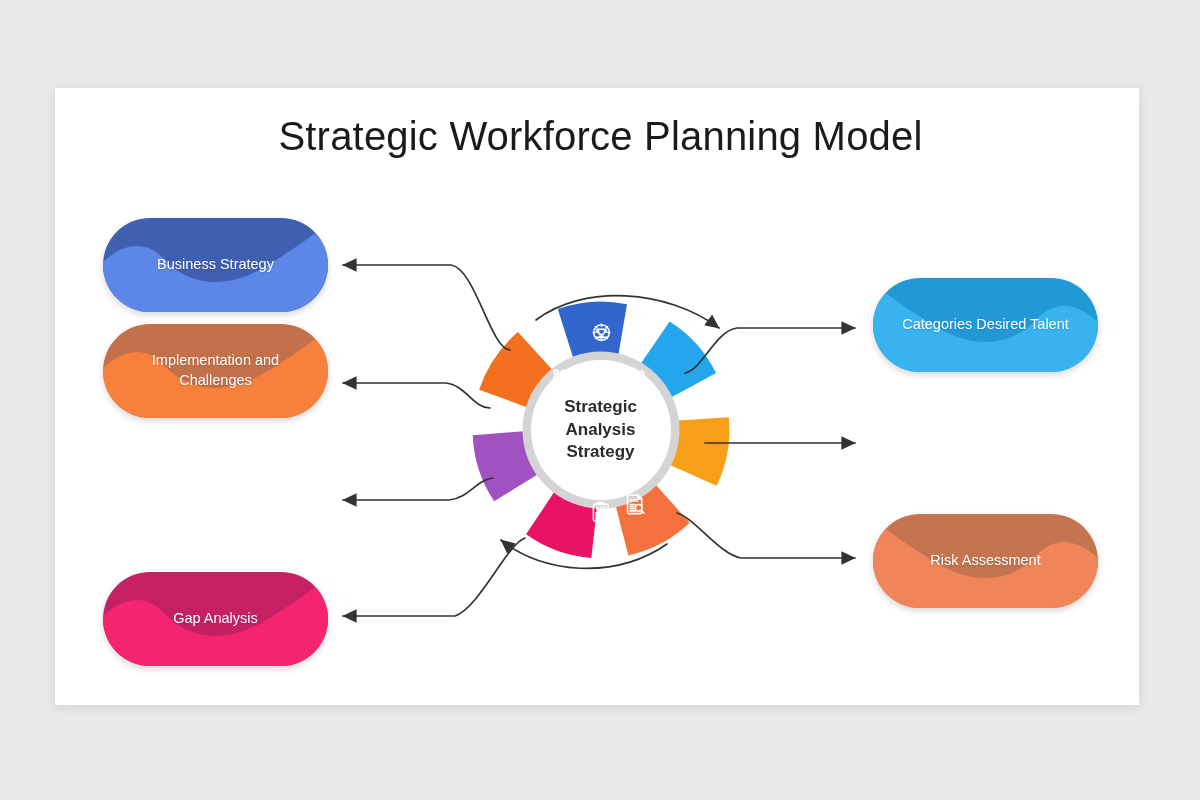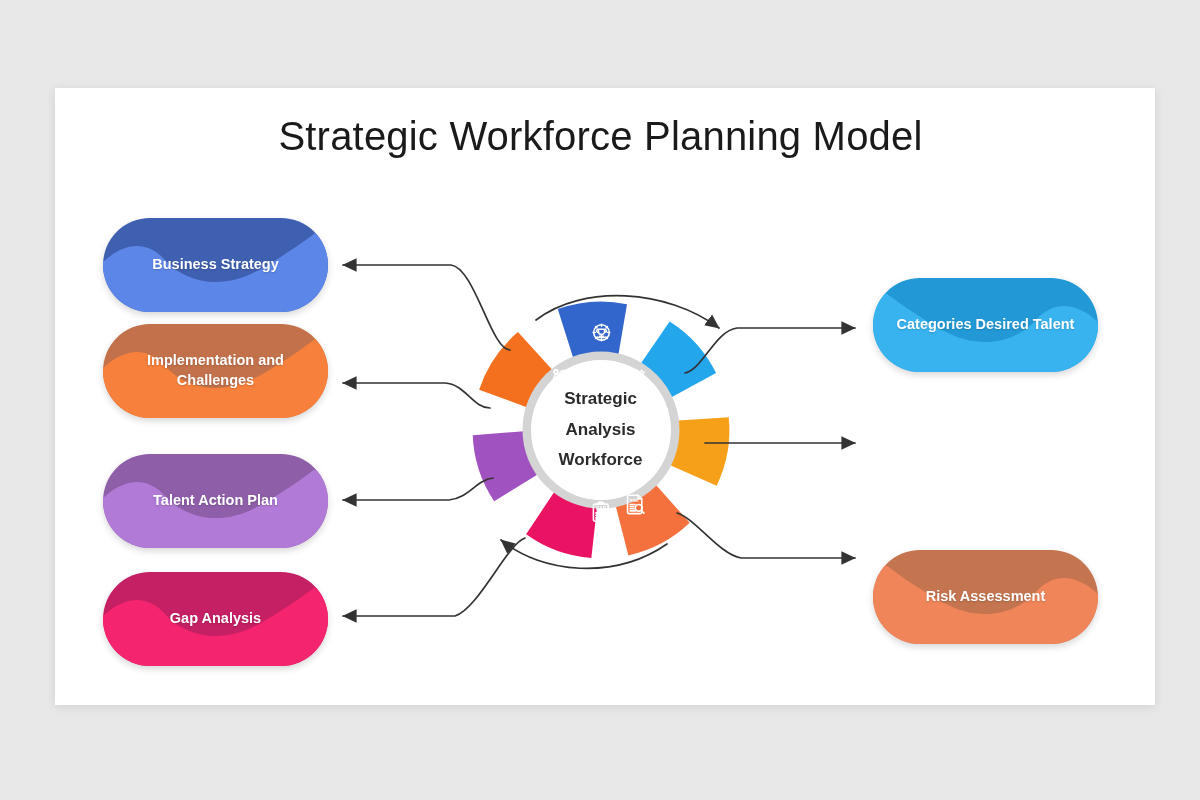--- a/index.html
+++ b/index.html
@@ -9,21 +9,20 @@
     font-family:"Liberation Sans",sans-serif;
     overflow:hidden;
     position:relative;
   }
   .slide{
     position:absolute;
     left:55px;top:88px;
     width:1084px;height:617px;
     background:#ffffff;
     box-shadow:0 2px 10px rgba(0,0,0,0.10);
-    padding-left:16px;
   }
   .page-title{
     position:absolute;left:0;top:26px;width:1091px;
     text-align:center;
     font-size:40px;font-weight:400;color:#1a1a1a;
     letter-spacing:.2px;
     font-family:"Liberation Sans",sans-serif;
   }
   .page-subtitle{
     position:absolute;left:0;top:82px;width:1091px;
@@ -37,50 +36,49 @@
     width:225px;height:94px;
     border-radius:47px;
     overflow:hidden;
     box-shadow:0 3px 7px rgba(0,0,0,0.16);
   }
   .pill .wave{position:absolute;inset:0;}
   .pill .label{
     position:absolute;inset:0;
     display:flex;align-items:center;justify-content:center;
     text-align:center;
-    color:#fff;font-size:14.5px;font-weight:bold;
+    color:#fff;font-size:14.5px;font-weight:normal;
     line-height:1.35;
     padding:0 22px;
     box-sizing:border-box;
     text-shadow:0 1px 2px rgba(0,0,0,.17);
     z-index:2;
   }
   
   .pl0{left:48px;top:130px;}
   .pl1{left:48px;top:236px;}
   .pl2{left:48px;top:366px;}
   .pl3{left:48px;top:484px;}
   
   .pr0{left:818px;top:190px;}
   .pr1{left:818px;top:308px;}
-  .pr2{left:818px;top:426px;margin-top:36px;}
+  .pr2{left:818px;top:426px;}
 
   
   .hub{position:absolute;left:404px;top:200px;width:284px;height:284px;}
   .hub svg{display:block;}
 
   .center-text{
     position:absolute;
     left:463px;top:278px;
     width:165px;height:128px;
     display:flex;flex-direction:column;
     align-items:center;justify-content:center;
     z-index:5;
     pointer-events:none;
-    gap:8px;
   }
   .center-text div{
     font-size:17px;font-weight:bold;color:#2b2b2b;
     line-height:1.32;text-align:center;
   }
 
   .connectors{position:absolute;left:0;top:0;width:1091px;height:617px;z-index:1;}
   .seg-icon{pointer-events:none;}
 </style>
 </head>
@@ -230,46 +228,39 @@
           <circle cx="13" cy="15.4" r="3.8"></circle>
           <path d="M15.8,18.2 l3,3"></path>
         </g>
       </g>
     </svg>
   </div>
 
   <div class="center-text">
     <div>Strategic</div>
     <div>Analysis</div>
-    <div>Workforce</div>
+    <div>Strategy</div>
   </div>
 
   <div class="pill pl0">
     <svg class="wave" viewBox="0 0 225 94" preserveAspectRatio="none">
       <rect width="225" height="94" fill="#3f5fb0"></rect>
       <path d="M0,94 L0,44 C24,22 46,24 62,42 C84,66 120,72 156,52 C186,35 208,18 225,6 L225,94 Z" fill="#5c86e8"></path>
     </svg>
     <div class="label">Business Strategy</div>
   </div>
 
   <div class="pill pl1">
     <svg class="wave" viewBox="0 0 225 94" preserveAspectRatio="none">
       <rect width="225" height="94" fill="#c2714a"></rect>
       <path d="M0,94 L0,44 C24,22 46,24 62,42 C84,66 120,72 156,52 C186,35 208,18 225,6 L225,94 Z" fill="#f7803c"></path>
     </svg>
     <div class="label">Implementation and Challenges</div>
   </div>
 
-  <div class="pill pl2">
-    <svg class="wave" viewBox="0 0 225 94" preserveAspectRatio="none">
-      <rect width="225" height="94" fill="#8e5fa8"></rect>
-      <path d="M0,94 L0,44 C24,22 46,24 62,42 C84,66 120,72 156,52 C186,35 208,18 225,6 L225,94 Z" fill="#b07ad6"></path>
-    </svg>
-    <div class="label">Talent Action Plan</div>
-  </div>
 
   <div class="pill pr0">
     <svg class="wave" viewBox="0 0 225 94" preserveAspectRatio="none">
       <rect width="225" height="94" fill="#2299d6"></rect>
       <path d="M225,94 L225,44 C201,22 179,24 163,42 C141,66 105,72 69,52 C39,35 17,18 0,6 L0,94 Z" fill="#38b3f0"></path>
     </svg>
     <div class="label">Categories Desired Talent</div>
   </div>
 
   <div class="pill pl3">

